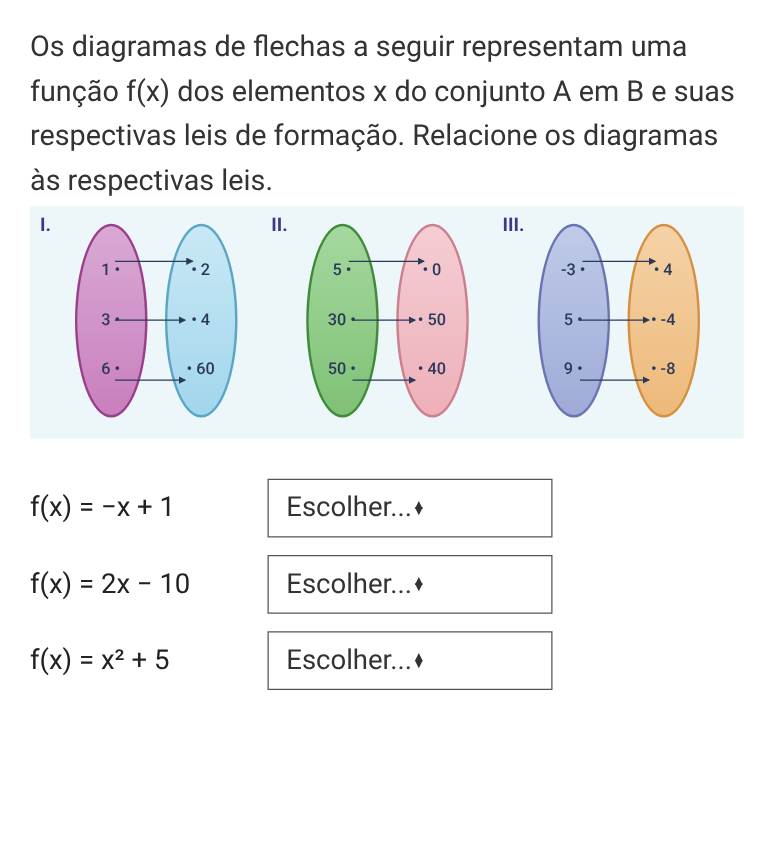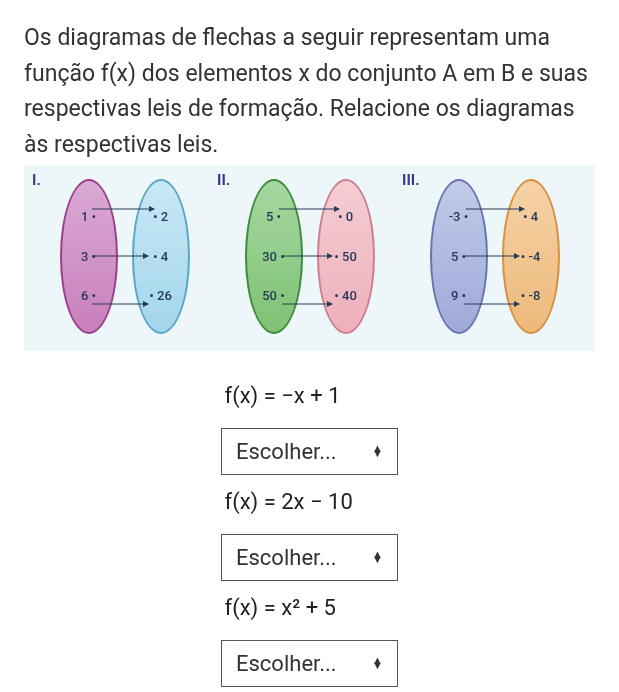--- a/index.html
+++ b/index.html
@@ -81,36 +81,34 @@
     }
     .answers {
       display: flex;
       flex-direction: column;
       gap: 14px;
     }
     .answer-row {
       display: flex;
       align-items: center;
       gap: 20px;
-      flex-direction: column;
     }
     .formula {
       font-size: 22px;
       width: 170px;
       color: #222;
     }
     .select-box {
       border: 1px solid #555;
       padding: 10px 14px;
       font-size: 22px;
       color: #333;
       display: flex;
       align-items: center;
-      justify-content: space-between;
-      width: 177px;
+      width: 228px;
       background: #fff;
       cursor: pointer;
     }
     .chevrons {
       display: flex;
       flex-direction: column;
       align-items: center;
       line-height: 0.5;
       font-size: 11px;
       color: #333;
@@ -137,21 +135,21 @@
         <line x1="60" y1="125" x2="116" y2="125" stroke="#2a3a5a" stroke-width="1" marker-end="url(#ah1)"></line>
       </svg>
       <div class="oval oval-1-a">
         <span class="val"><span>1</span> •</span>
         <span class="val"><span>3</span> •</span>
         <span class="val"><span>6</span> •</span>
       </div>
       <div class="oval oval-1-b">
         <span class="val">• <span>2</span></span>
         <span class="val">• <span>4</span></span>
-        <span class="val">• <span>26</span></span>
+        <span class="val">• <span>60</span></span>
       </div>
     </div>
   </div>
 
   <div class="diagram">
     <div class="roman">II.</div>
     <div class="pair">
       <svg class="arrows">
         <defs>
             <marker id="ah2" markerWidth="6" markerHeight="6" refX="5" refY="3" orient="auto">

